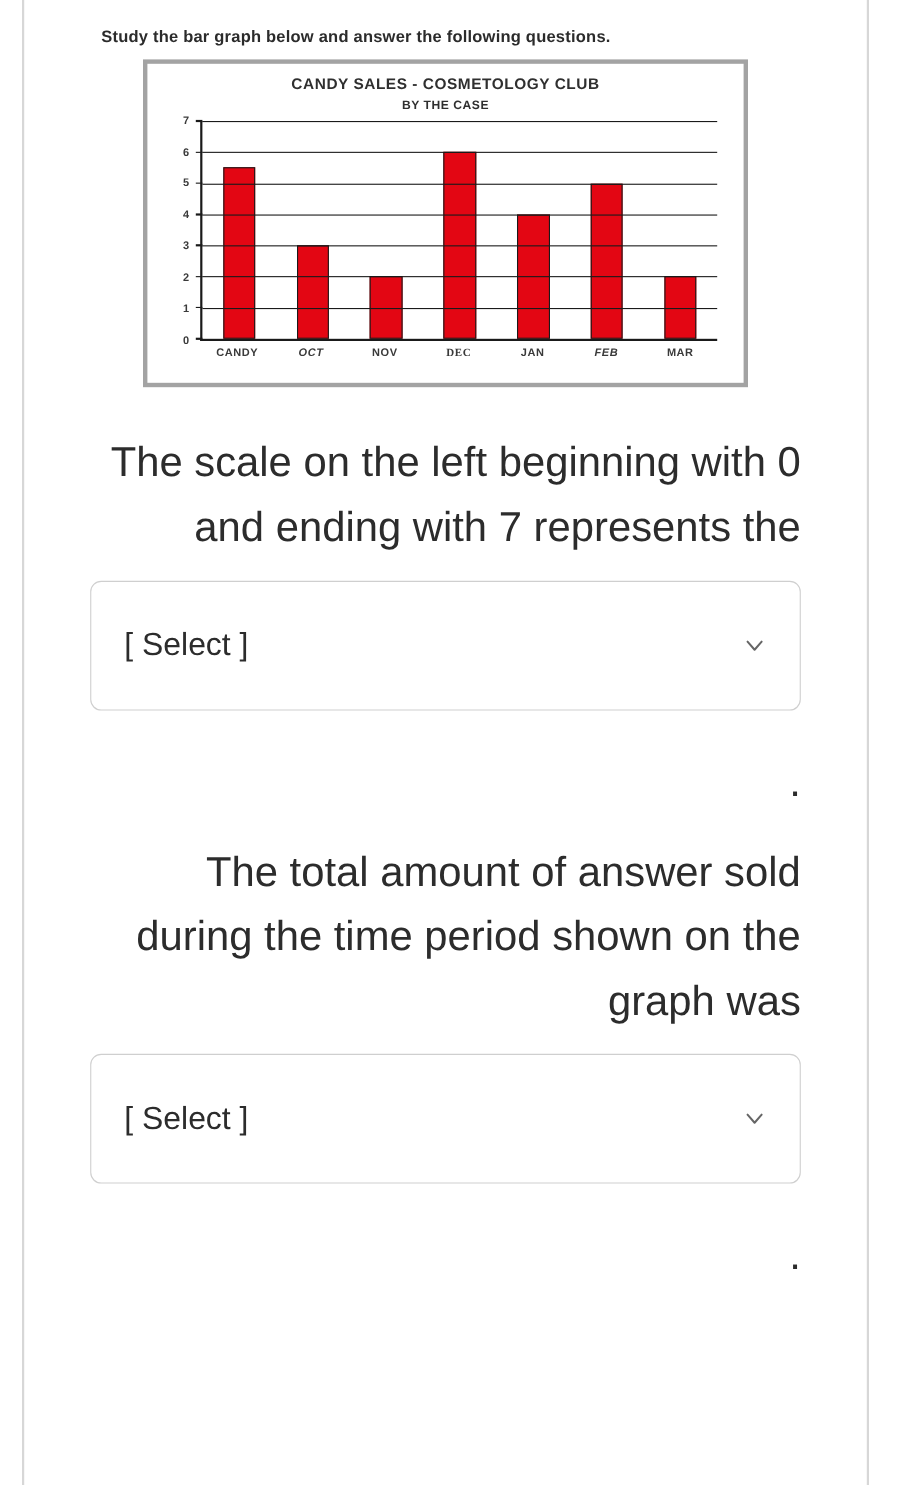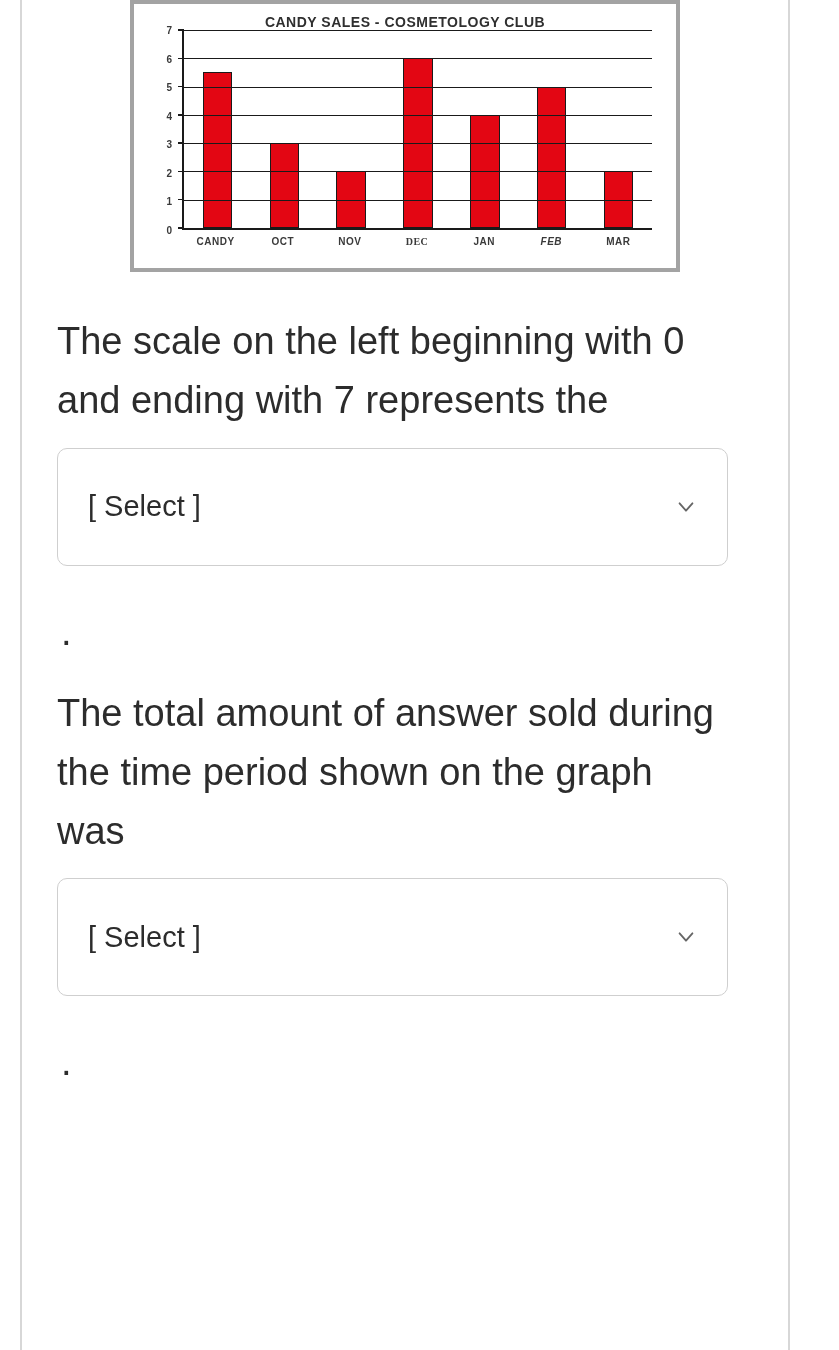--- a/index.html
+++ b/index.html
@@ -118,21 +118,22 @@
     position: absolute;
     font-size: 10px;
     font-weight: 600;
     color: #3a3a3a;
     text-align: center;
     transform: translateX(-50%);
     letter-spacing: 0.5px;
   }
 
   .q-block {
-    margin: 30px 60px 0 35px;
+    margin: 30px 60px 0 60px;
+    text-align: right;
   }
   .q-text {
     font-size: 38px;
     line-height: 1.55;
     color: #2c2c2c;
     font-weight: 400;
     margin-bottom: 18px;
   }
   .select-box {
     border: 1px solid #cfcfcf;
@@ -158,23 +159,25 @@
     font-size: 38px;
     color: #2c2c2c;
     margin: 45px 0 0 4px;
   }
 </style>
 </head>
 <body>
 
 <div class="frame">
 
+  <div class="instructions">Study the bar graph below and answer the following questions.</div>
 
   <div class="chart-card">
     <div class="chart-title">CANDY SALES - COSMETOLOGY CLUB</div>
+    <div class="chart-subtitle">BY THE CASE</div>
     <div class="plot-wrap">
       <div class="y-ticks" id="yticks">
           <div class="y-tick" style="top: 100%;">0</div>
           <div class="y-tick" style="top: 85.7143%;">1</div>
           <div class="y-tick" style="top: 71.4286%;">2</div>
           <div class="y-tick" style="top: 57.1429%;">3</div>
           <div class="y-tick" style="top: 42.8571%;">4</div>
           <div class="y-tick" style="top: 28.5714%;">5</div>
           <div class="y-tick" style="top: 14.2857%;">6</div>
           <div class="y-tick" style="top: 0%;">7</div>
@@ -200,21 +203,21 @@
           <div class="xtick-mark" style="top: calc(42.8571% - 0.75px);"></div>
           <div class="gridline" style="top: 28.5714%;"></div>
           <div class="xtick-mark" style="top: calc(28.5714% - 0.75px);"></div>
           <div class="gridline" style="top: 14.2857%;"></div>
           <div class="xtick-mark" style="top: calc(14.2857% - 0.75px);"></div>
           <div class="gridline" style="top: 0%;"></div>
           <div class="xtick-mark" style="top: calc(0% - 0.75px);"></div>
         </div>
       <div class="x-labels" id="xlabels">
           <div class="x-label" style="left: 7.14286%;">CANDY</div>
-          <div class="x-label" style="left: 21.4286%;">OCT</div>
+          <div class="x-label" style="left: 21.4286%; font-style: italic;">OCT</div>
           <div class="x-label" style="left: 35.7143%;">NOV</div>
           <div class="x-label" style="left: 50%; font-family: Liberation Serif, serif;">DEC</div>
           <div class="x-label" style="left: 64.2857%;">JAN</div>
           <div class="x-label" style="left: 78.5714%; font-style: italic;">FEB</div>
           <div class="x-label" style="left: 92.8571%;">MAR</div>
         </div>
     </div>
   </div>
 
   <div class="q-block">

